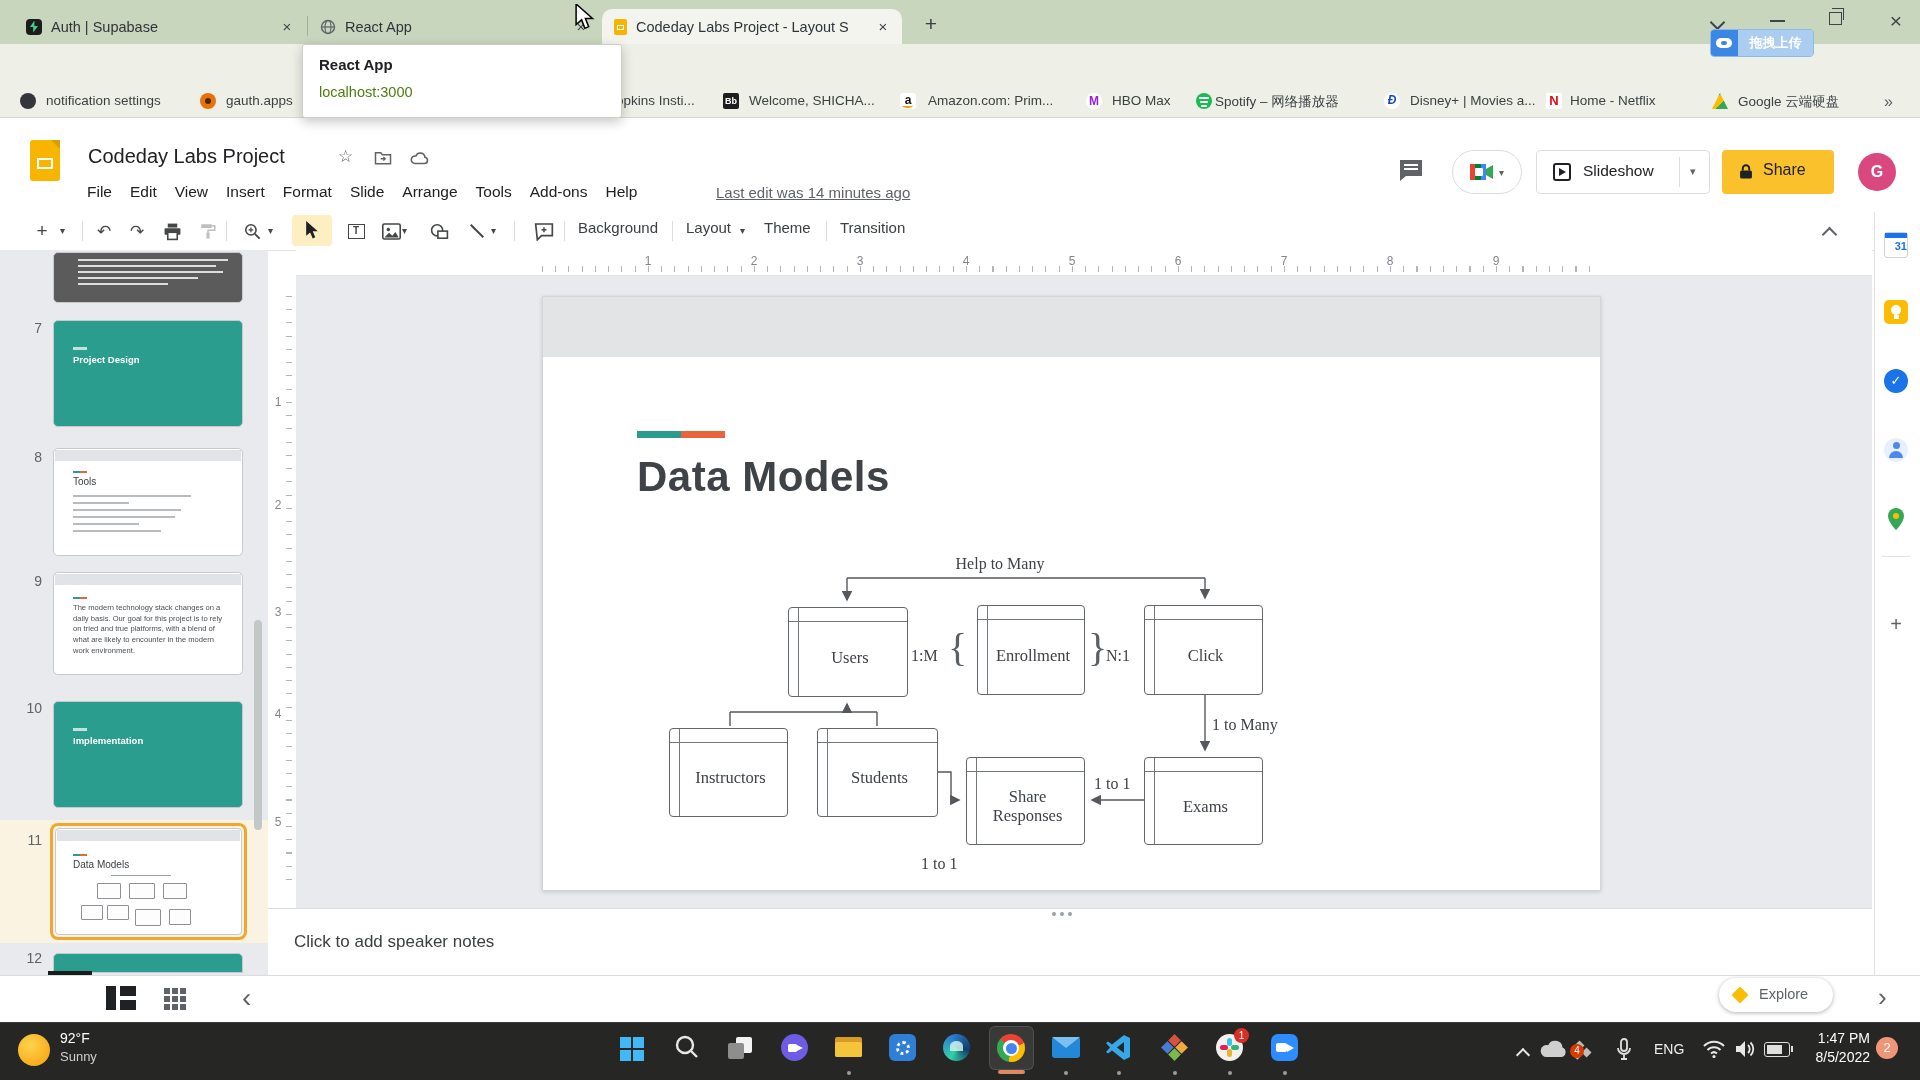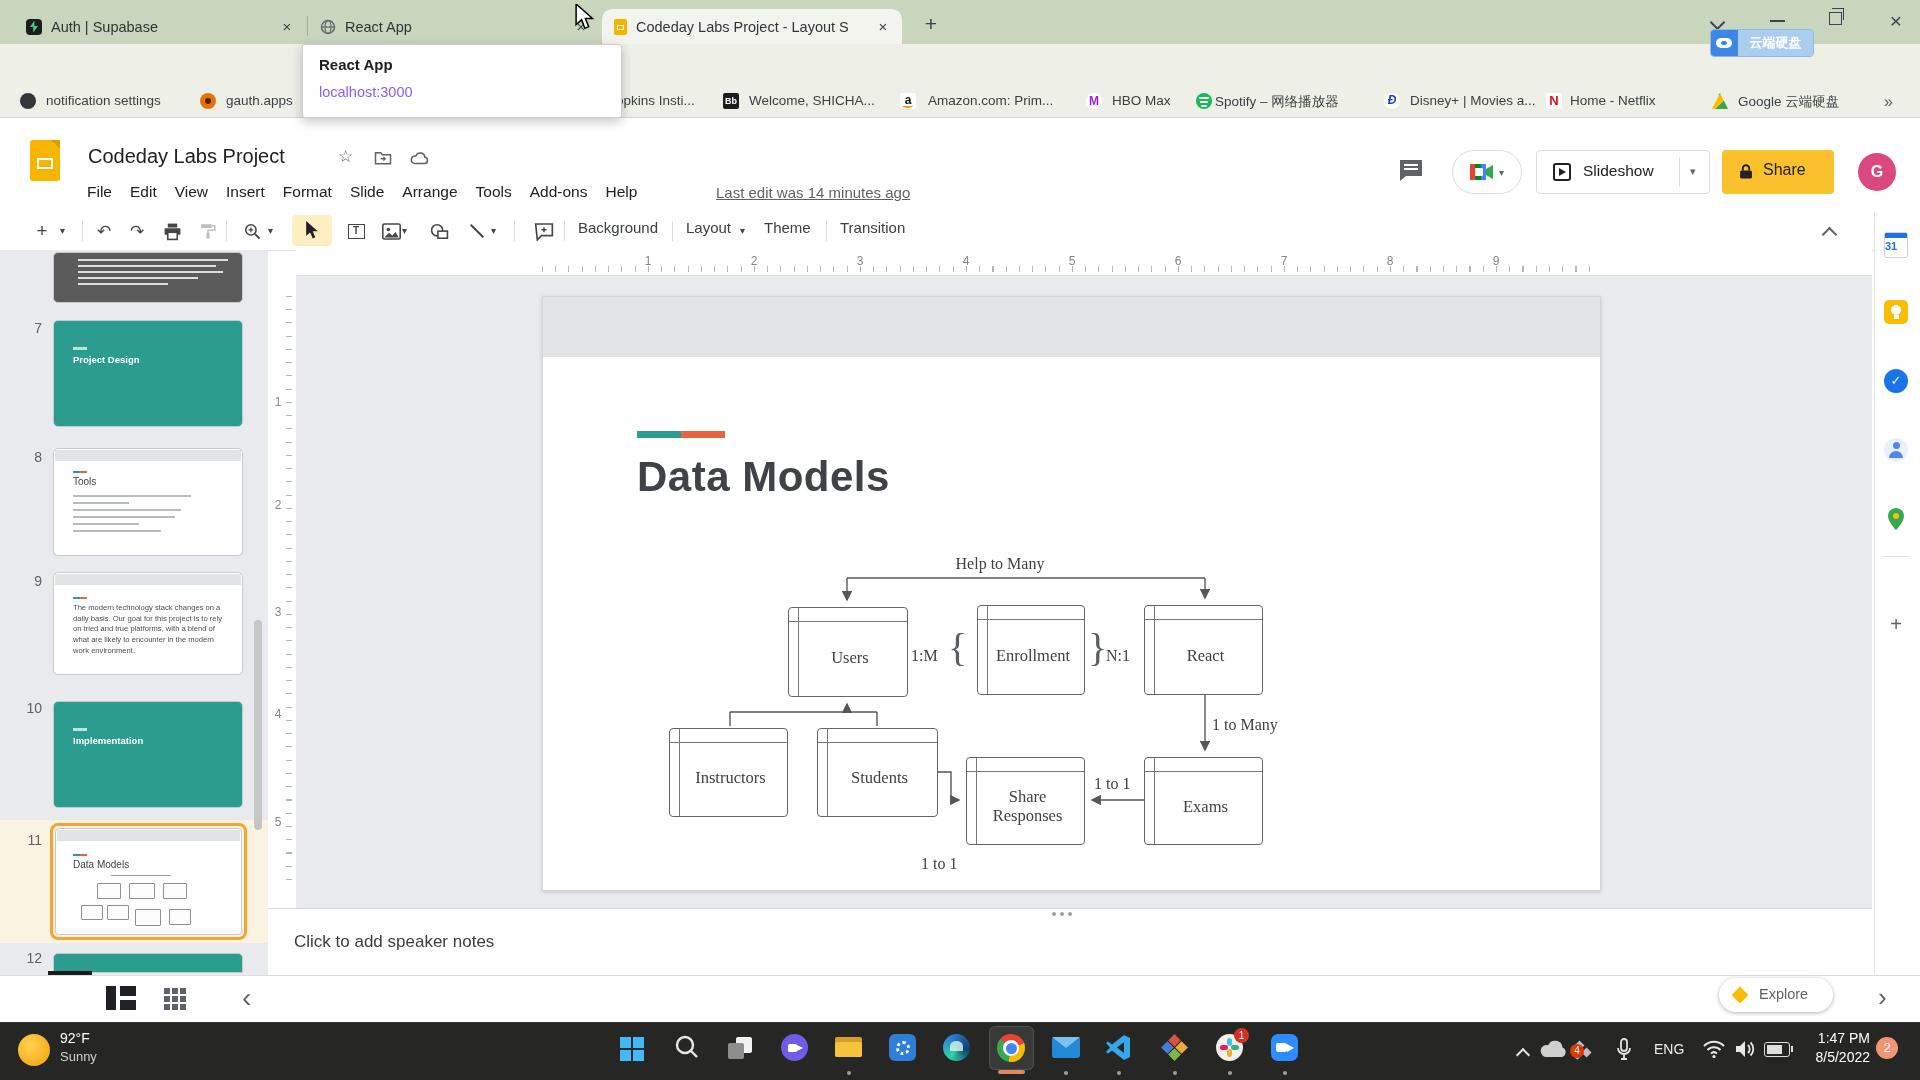--- a/index.html
+++ b/index.html
@@ -410,39 +410,39 @@
       <path d="M877,712 V726"></path>
       <path d="M847,712 V704" marker-end="url(#arr)"></path>
       <path d="M1205,695 V750" marker-end="url(#arr)"></path>
       <path d="M1144,800 H1092" marker-end="url(#arr)"></path>
       <path d="M938,772 H951 V800 H959" marker-end="url(#arr)"></path>
     </g>
   </svg>
 
   <div class="ebox" style="left:788px;top:607px;width:120px;height:90px">Users</div>
   <div class="ebox" style="left:977px;top:605px;width:108px;height:90px">Enrollment</div>
-  <div class="ebox" style="left:1144px;top:605px;width:119px;height:90px">React</div>
+  <div class="ebox" style="left:1144px;top:605px;width:119px;height:90px">Click</div>
   <div class="ebox" style="left:669px;top:728px;width:119px;height:89px">Instructors</div>
   <div class="ebox" style="left:817px;top:728px;width:121px;height:89px">Students</div>
   <div class="ebox" style="left:966px;top:757px;width:119px;height:88px">Share Responses</div>
   <div class="ebox" style="left:1144px;top:757px;width:119px;height:88px">Exams</div>
   <span class="brace" style="left:948px;top:624px">{</span>
   <span class="brace" style="left:1088px;top:624px">}</span>
 
   <div class="rlabel" style="left:930px;top:555px;width:140px;text-align:center">Help to Many</div>
   <div class="rlabel" style="left:911px;top:647px">1:M</div>
   <div class="rlabel" style="left:1106px;top:647px">N:1</div>
   <div class="rlabel" style="left:1212px;top:716px">1 to Many</div>
   <div class="rlabel" style="left:1094px;top:775px">1 to 1</div>
   <div class="rlabel" style="left:921px;top:855px">1 to 1</div>
 
   <div id="gsidebar"></div>
   <div style="position:absolute;left:1884px;top:232px;width:24px;height:26px;background:#fff;border:1px solid #d0d3d6;border-radius:3px;box-sizing:border-box">
     <span style="position:absolute;left:0;top:0;width:22px;height:5px;background:#1a73e8"></span>
-    <span style="position:absolute;left:0;top:7px;width:22px;text-align:left;font-size:11px;font-weight:bold;color:#1a73e8">31</span>
+    <span style="position:absolute;left:0;top:7px;width:22px;text-align:right;font-size:11px;font-weight:bold;color:#1a73e8">31</span>
   </div>
   <div style="position:absolute;left:1884px;top:300px;width:24px;height:24px;background:#fbbc04;border-radius:5px">
       <span style="position:absolute;left:7px;top:5px;width:10px;height:10px;border-radius:50%;background:#fff"></span>
       <span style="position:absolute;left:9.5px;top:15px;width:5px;height:4px;background:#fff"></span>
     </div>
   <div style="position:absolute;left:1884px;top:369px;width:24px;height:24px;background:#1a73e8;border-radius:50%;color:#fff;text-align:center;line-height:24px;font-size:13px">✓</div>
   <div style="position:absolute;left:1884px;top:438px;width:24px;height:24px;background:#e8f0fe;border-radius:50%">
       <span style="position:absolute;left:8.5px;top:4px;width:7px;height:7px;border-radius:50%;background:#4f87ee"></span>
       <span style="position:absolute;left:5px;top:13px;width:14px;height:7px;border-radius:7px 7px 0 0;background:#4f87ee"></span>
     </div>
@@ -572,28 +572,28 @@
   <span style="position:absolute;left:1764px;top:1042px;width:24px;height:13px;border:1.6px solid #dfdfdf;border-radius:3px">
       <span style="position:absolute;right:-4px;top:3px;width:2px;height:6px;background:#dfdfdf"></span>
       <span style="position:absolute;left:1.5px;top:1.5px;width:15px;height:9px;background:#dfdfdf"></span>
     </span>
   <span style="position:absolute;left:1806px;top:1030px;width:64px;text-align:right;font-size:14px;color:#fff">1:47 PM</span>
   <span style="position:absolute;left:1806px;top:1049px;width:64px;text-align:right;font-size:14px;color:#fff">8/5/2022</span>
   <span style="position:absolute;left:1876px;top:1037px;width:22px;height:22px;border-radius:50%;background:#ef9677;color:#fff;font-size:13px;text-align:center;line-height:22px">2</span>
 
   <div id="tooltip">
     <div style="position:absolute;left:16px;top:11px;font-size:15px;font-weight:bold;color:#202124">React App</div>
-    <div style="position:absolute;left:16px;top:39px;font-size:14.5px;color:#8b5cf6">localhost:3000</div>
+    <div style="position:absolute;left:16px;top:39px;font-size:14.5px;color:#4d7c0f">localhost:3000</div>
   </div>
 
   <div id="upbadge">
     <span style="width:27px;background:#3d87e4;position:relative">
       <span style="position:absolute;left:5px;top:8px;width:16px;height:10px;border-radius:6px;background:#fff"></span>
       <span style="position:absolute;left:10px;top:11px;width:6px;height:4px;border-radius:3px;background:#3d87e4"></span>
     </span>
-    <span style="flex:1;background:#abcdf0;display:flex;align-items:center;justify-content:center;font-size:13px;font-weight:bold;color:#fff">云端硬盘</span>
+    <span style="flex:1;background:#abcdf0;display:flex;align-items:center;justify-content:center;font-size:13px;font-weight:bold;color:#fff">拖拽上传</span>
   </div>
 
   <svg id="cursor" width="22" height="26" viewBox="0 0 15 19">
     <path d="M1 0 L1 15 L5 11.6 L7.4 17.8 L10.2 16.6 L7.8 10.6 L13 10.6 Z" fill="#fff" stroke="#000" stroke-width="1.1"></path>
   </svg>
 
 </div>
 
 </body></html>

